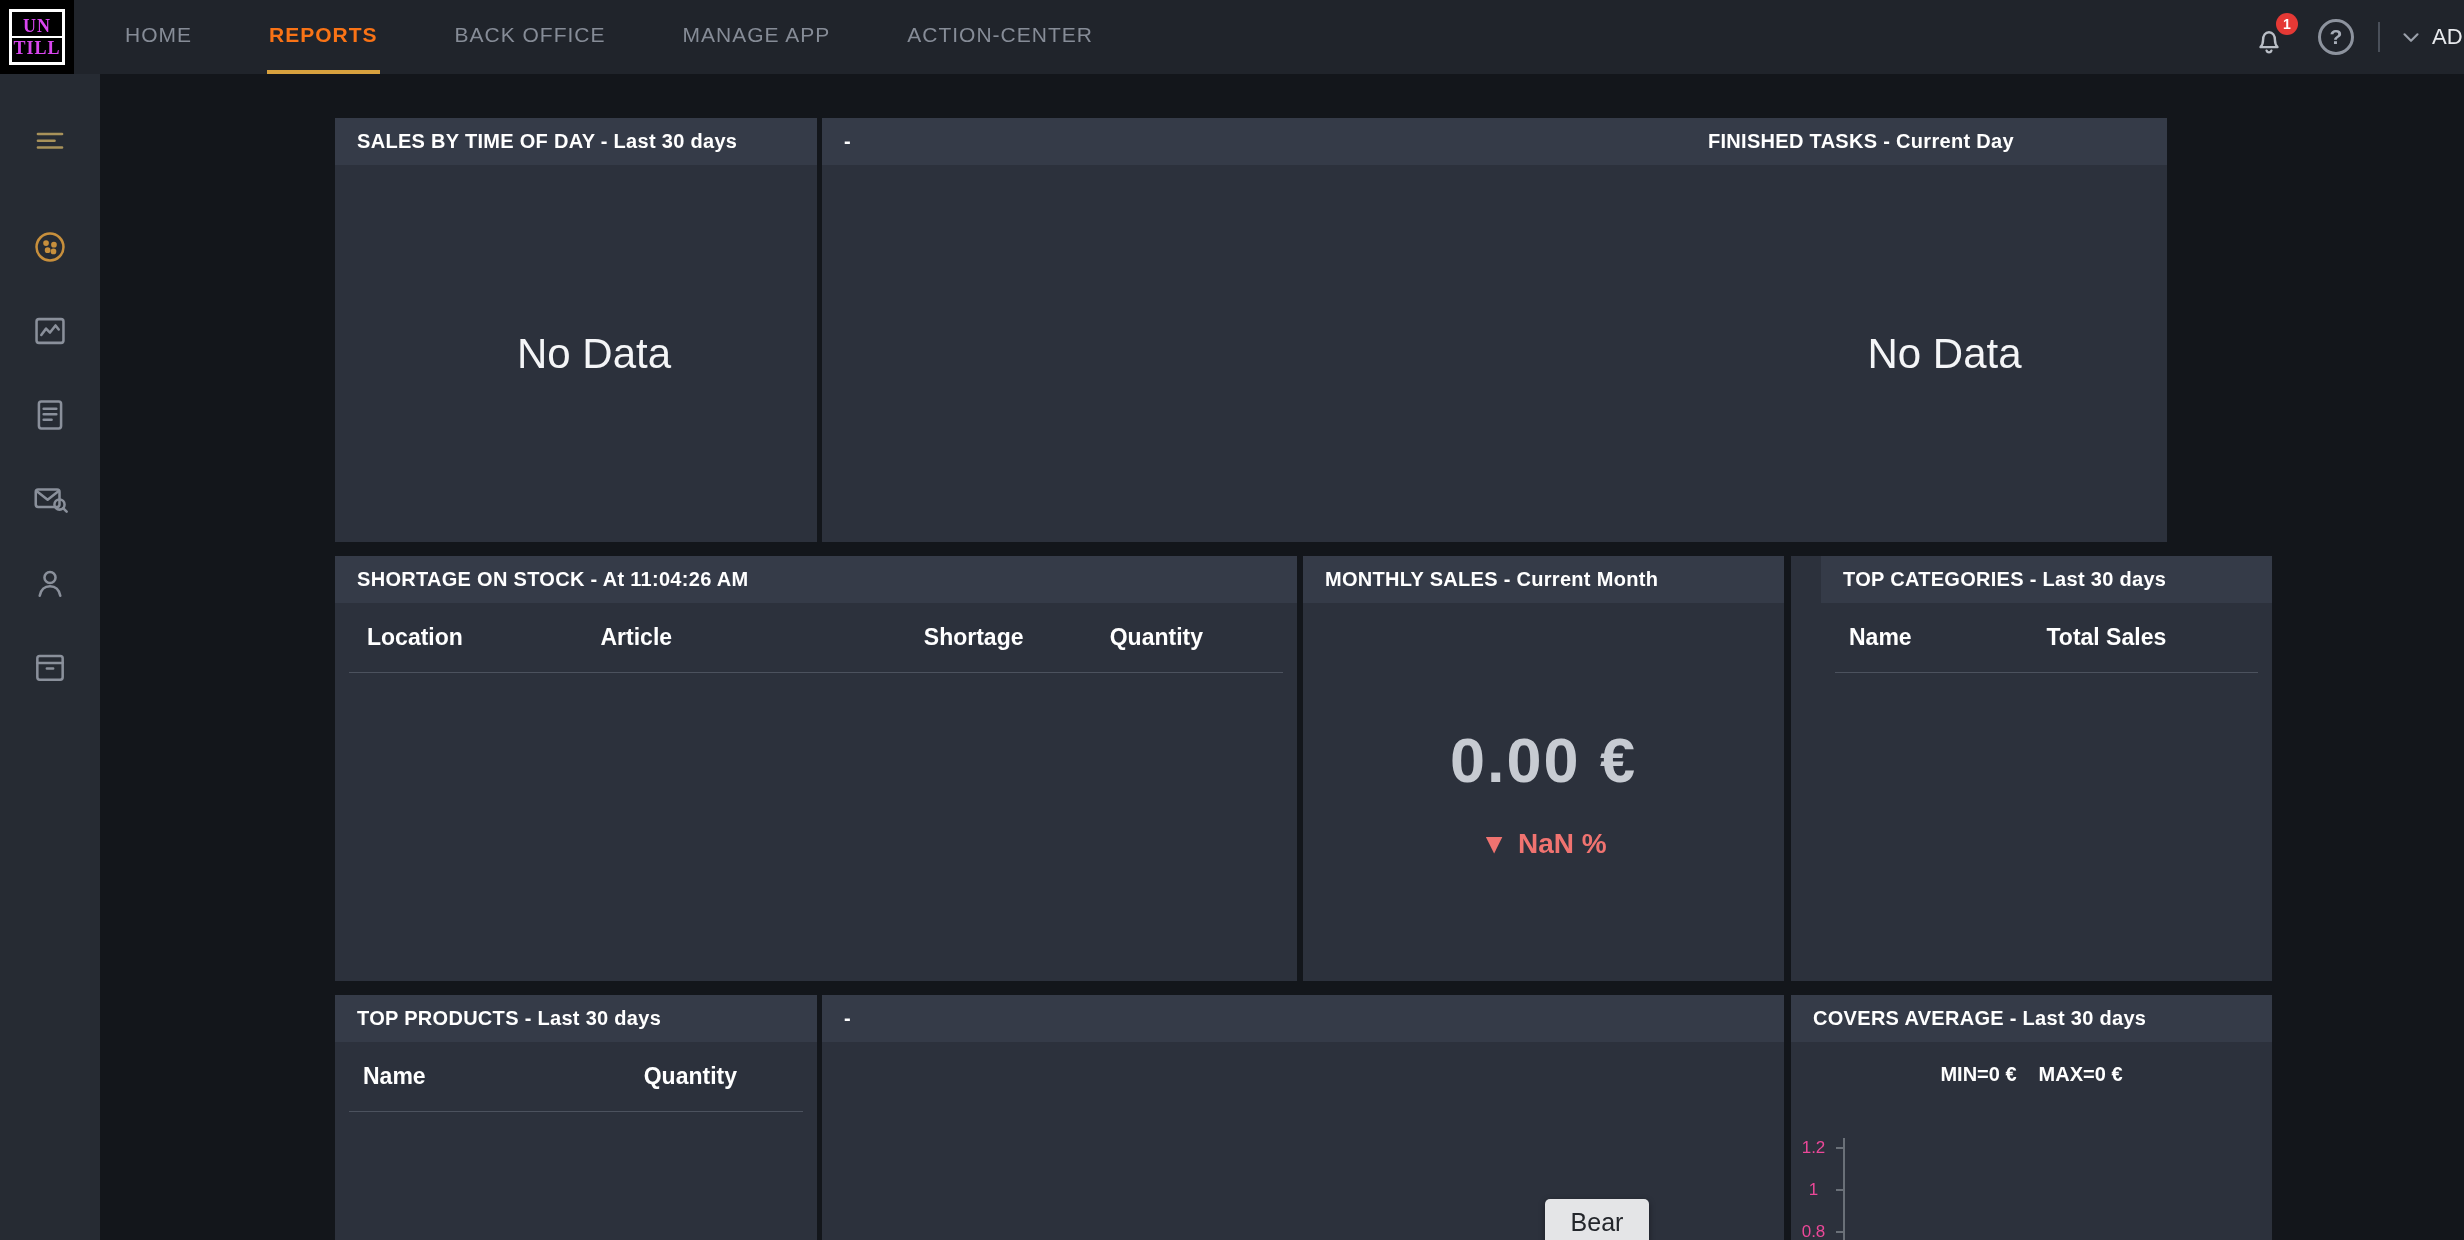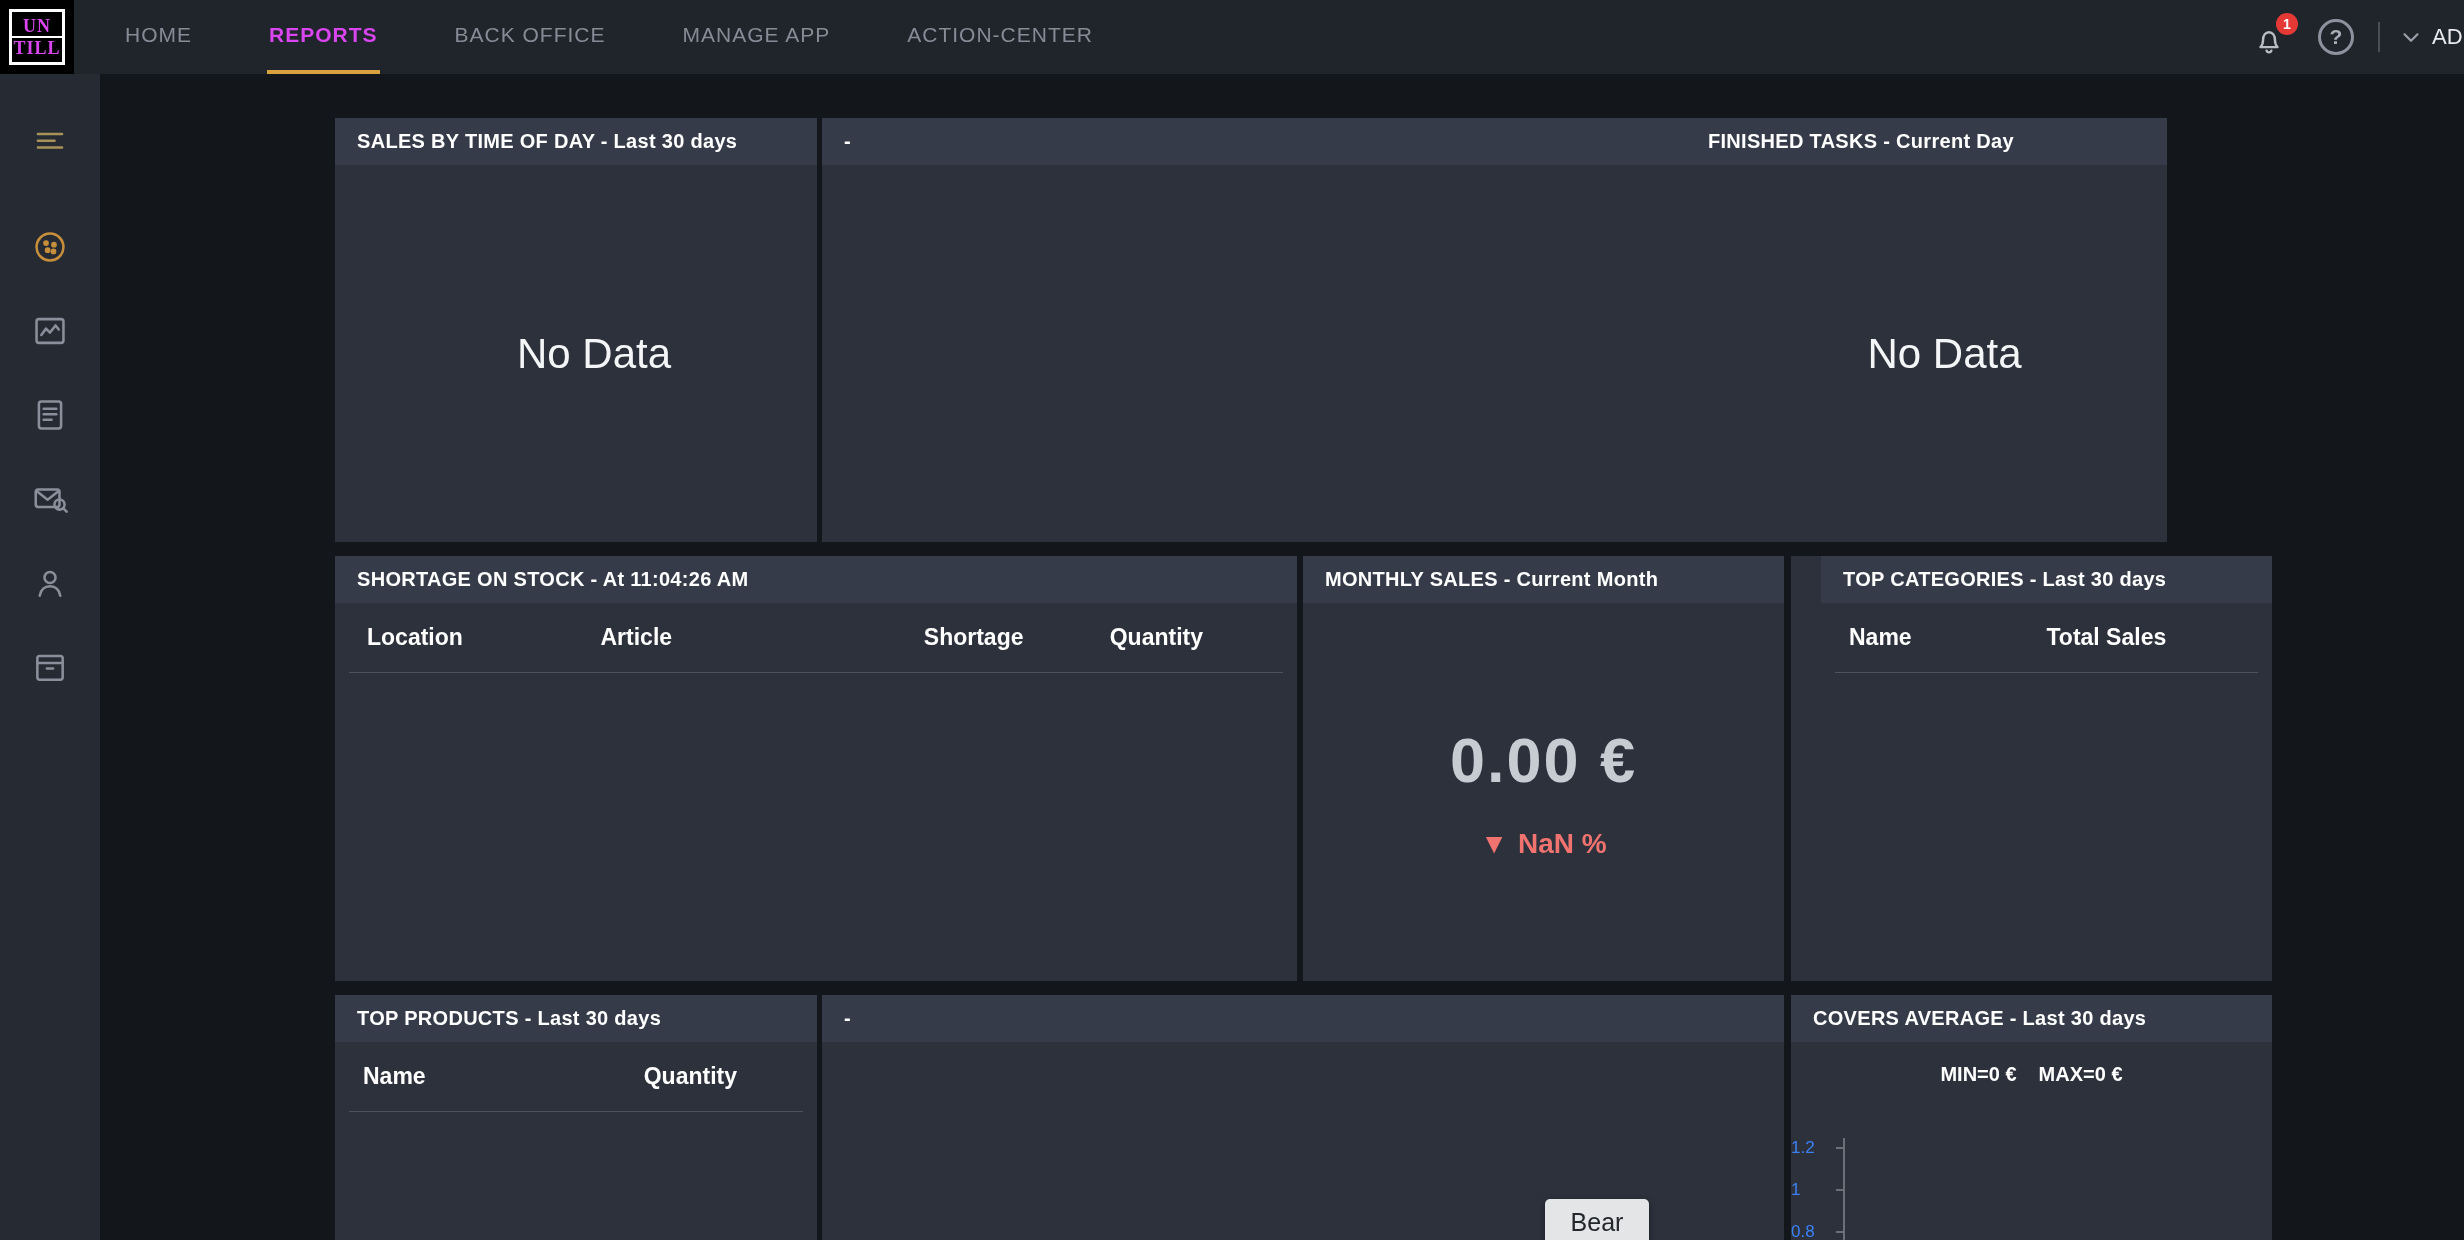--- a/index.html
+++ b/index.html
@@ -7,21 +7,21 @@
   .app { position:relative; width:2464px; height:1240px; overflow:hidden; background:#13161b; }
 
   
   .topbar { position:absolute; top:0; left:0; width:2464px; height:74px; background:#20242b; z-index:20; display:flex; align-items:center; }
   .logo { width:74px; height:74px; background:#000; display:flex; align-items:center; justify-content:center; flex:0 0 74px; cursor:pointer; }
   .logo-box { width:56px; height:56px; border:3px solid #fff; display:flex; flex-direction:column; align-items:center; justify-content:center; color:#d946ef; font-family:"Liberation Serif",serif; font-weight:bold; }
   .logo-un { font-size:18px; line-height:20px; letter-spacing:1px; }
   .logo-till { font-size:18px; line-height:20px; letter-spacing:1px; border-top:2px solid #fff; padding:0 3px; }
   .nav { display:flex; height:74px; margin-left:49px; }
   .nav-item { height:74px; display:flex; align-items:center; margin-right:73px; padding:0 2px; color:#868c97; font-size:21px; letter-spacing:1px; border-bottom:4px solid transparent; cursor:pointer; white-space:nowrap; }
-  .nav-item.active { color:#d946ef; font-weight:bold; border-bottom-color:#d8a13e; }
+  .nav-item.active { color:#f97316; font-weight:bold; border-bottom-color:#d8a13e; }
 
   .topbar-right { position:absolute; left:2252px; top:0; height:74px; display:flex; align-items:center; }
   .bell-wrap { position:relative; width:40px; height:44px; cursor:pointer; }
   .bell-wrap svg { position:absolute; left:0; top:8px; }
   .badge { position:absolute; top:-2px; right:-6px; min-width:22px; height:22px; border-radius:11px; background:#e53935; color:#fff; font-size:14px; font-weight:bold; display:flex; align-items:center; justify-content:center; }
   .help-circle { margin-left:26px; width:36px; height:36px; border:3px solid #8d939e; border-radius:50%; color:#a7adb8; font-size:21px; font-weight:bold; display:flex; align-items:center; justify-content:center; cursor:pointer; }
   .tb-divider { margin-left:24px; width:2px; height:30px; background:#4a505a; }
   .chevron { margin-left:16px; width:30px; height:30px; cursor:pointer; display:flex; align-items:center; justify-content:center; }
   .user-label { margin-left:6px; color:#e8eaed; font-size:22px; white-space:nowrap; cursor:pointer; }
 
@@ -52,21 +52,21 @@
 
   
   .monthly-body { display:flex; flex-direction:column; align-items:center; justify-content:center; height:calc(100% - 47px); }
   .big-value { color:#c7cbd2; font-size:63px; font-weight:bold; letter-spacing:2px; }
   .delta { margin-top:32px; color:#f07370; font-size:28px; font-weight:bold; display:flex; align-items:center; gap:10px; }
 
   
   .minmax-row { margin-top:21px; display:flex; justify-content:center; gap:22px; color:#ffffff; font-size:20px; font-weight:bold; }
   .axis { position:absolute; left:0; top:64px; width:100%; height:200px; }
   .axis-line { position:absolute; left:52px; top:11px; width:2px; height:150px; background:#6a7078; }
-  .tick-label { position:absolute; left:0; width:45px; text-align:left; color:#3b82f6; font-size:17px; line-height:20px; }
+  .tick-label { position:absolute; left:0; width:45px; text-align:center; color:#ec4899; font-size:17px; line-height:20px; }
   .tick-mark { position:absolute; left:45px; width:8px; height:2px; background:#6a7078; }
 
   
   .chart-tooltip { position:absolute; left:723px; top:157px; width:104px; height:46px; background:#e4e5e7; color:#23262b; font-size:25px; border-radius:5px; display:flex; align-items:center; justify-content:center; box-shadow:0 2px 6px rgba(0,0,0,0.4); }
 </style>
 </head>
 <body>
 
 <div class="app">
 

